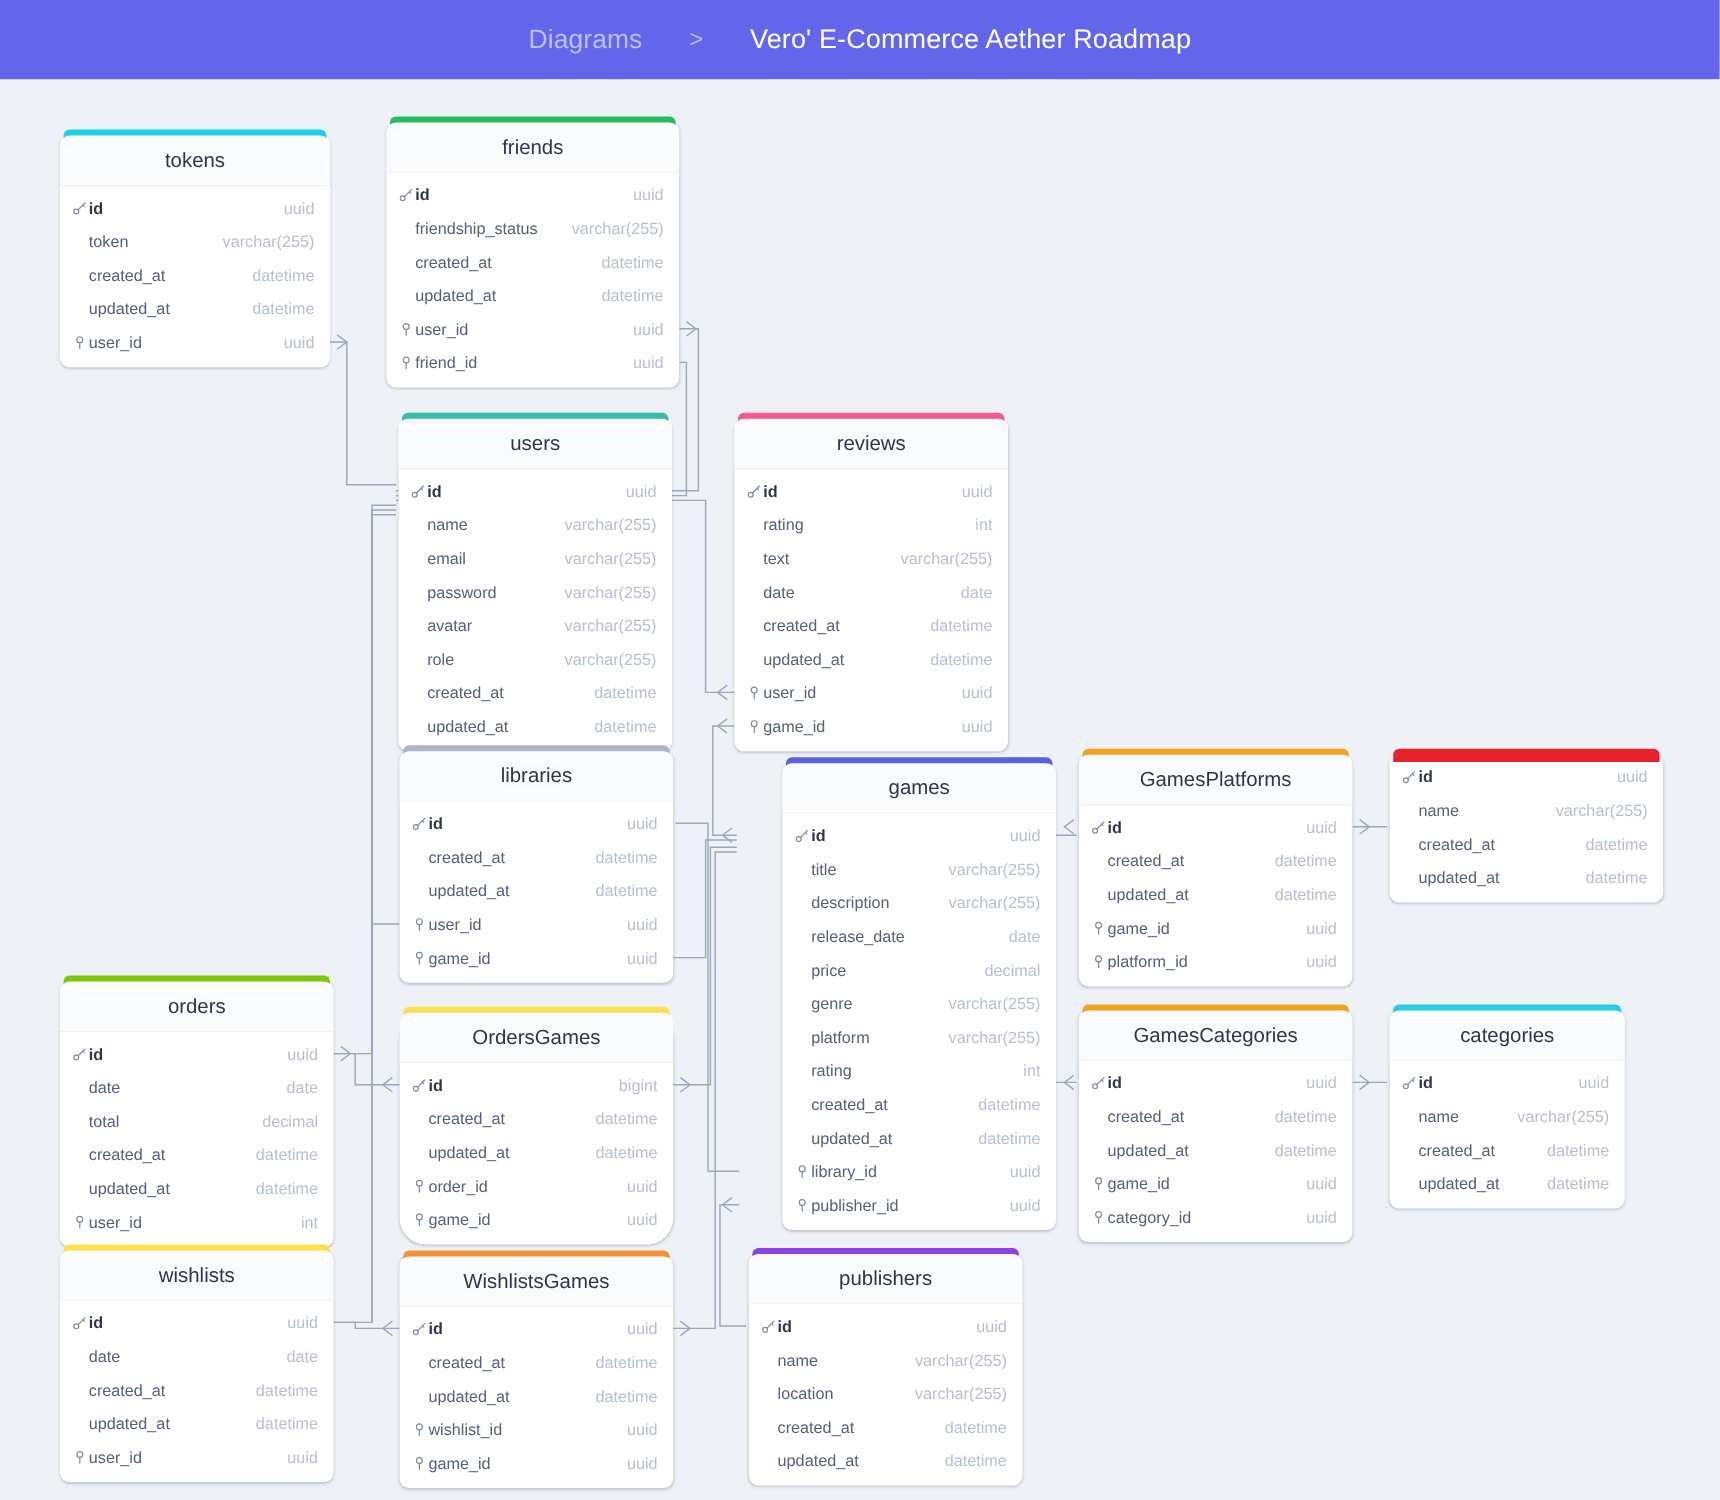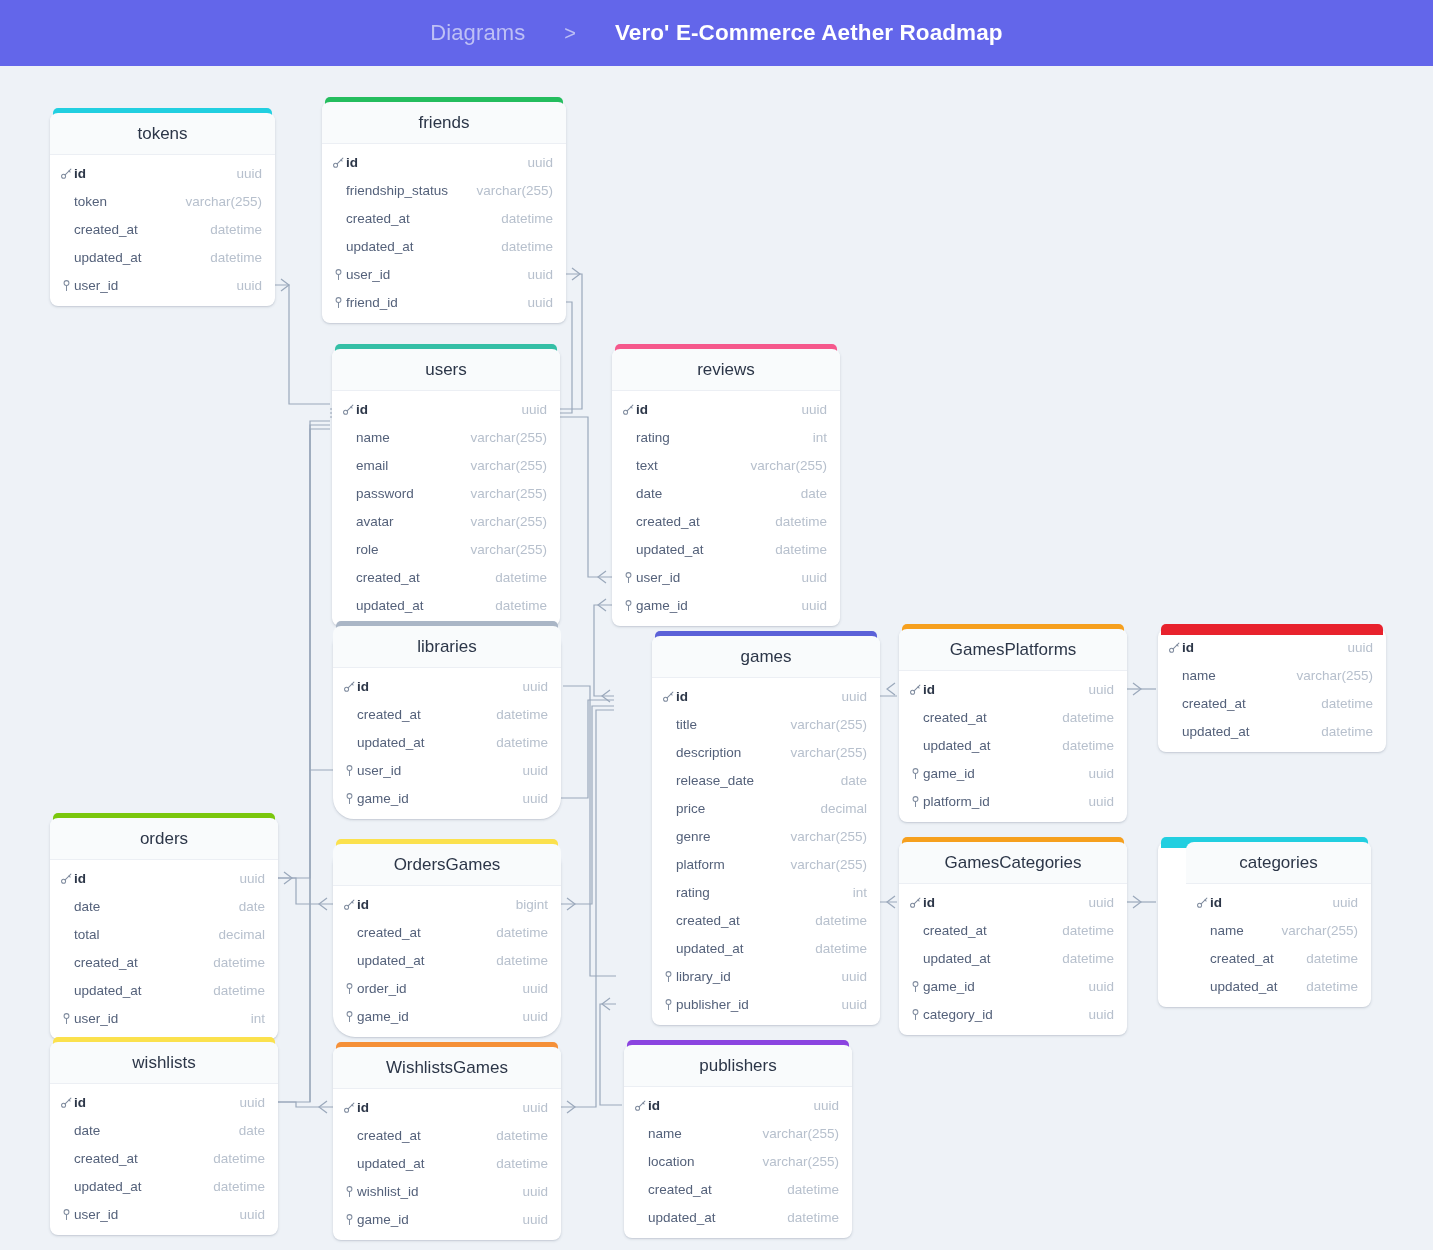--- a/index.html
+++ b/index.html
@@ -17,21 +17,21 @@
     background: #6366ea;
     display: flex; align-items: center; justify-content: center;
     gap: 9px;
     z-index: 50;
   }
   #topbar .crumb-root {
     font-size: 22px; color: #bec0f5; font-weight: 400; letter-spacing: .1px;
   }
   #topbar .crumb-sep { font-size: 20px; color: #bec0f5; }
   #topbar .crumb-title {
-    font-size: 22.5px; color: #ffffff; font-weight: 700; letter-spacing: .1px;
+    font-size: 22.5px; color: #ffffff; font-weight: 400; letter-spacing: .1px;
   }
 
   
   #canvas { position: absolute; left: 0; top: 66px; width: 1433px; height: 1184px; }
   #wires  { position: absolute; left: 0; top: 0; width: 1433px; height: 1184px; }
 
   
   .tbl {
     position: absolute;
     background: #ffffff;
@@ -330,21 +330,21 @@
                 <circle cx="8" cy="5" r="3"></circle>
                 <line x1="8" x2="8" y1="8.2" y2="14"></line>
               </g>
             </svg>
           </span>
           <span class="fname">game_id</span>
           <span class="ftype">uuid</span>
         </div>
       </div>
     </div>
-    <div class="tbl" style="left: 333px; top: 560px; width: 228px; border-radius: 21px;">
+    <div class="tbl" style="left: 333px; top: 560px; width: 228px;">
       <div class="accent" style="background: rgb(170, 182, 198);"></div>
       <div class="tname">libraries</div>
       <div class="rows">
         <div class="row pk">
           <span class="ico">
             <svg width="13" height="13" viewBox="0 0 16 16">
               <g fill="none" stroke="#7f8b9e" stroke-width="1.25" stroke-linecap="round">
                 <circle cx="4.4" cy="11.4" r="2.5"></circle>
                 <line x1="6.3" x2="13.4" y1="9.6" y2="2.5"></line>
                 <line x1="11.1" x2="12.5" y1="4.8" y2="6.2"></line>
@@ -714,21 +714,21 @@
                 <circle cx="8" cy="5" r="3"></circle>
                 <line x1="8" x2="8" y1="8.2" y2="14"></line>
               </g>
             </svg>
           </span>
           <span class="fname">category_id</span>
           <span class="ftype">uuid</span>
         </div>
       </div>
     </div>
-    <div class="tbl" style="left: 1158px; top: 776px; width: 213px; padding-left: 28px;">
+    <div class="tbl" style="left: 1158px; top: 776px; width: 196px;">
       <div class="accent" style="background: rgb(34, 207, 224);"></div>
       <div class="tname">categories</div>
       <div class="rows">
         <div class="row pk">
           <span class="ico">
             <svg width="13" height="13" viewBox="0 0 16 16">
               <g fill="none" stroke="#7f8b9e" stroke-width="1.25" stroke-linecap="round">
                 <circle cx="4.4" cy="11.4" r="2.5"></circle>
                 <line x1="6.3" x2="13.4" y1="9.6" y2="2.5"></line>
                 <line x1="11.1" x2="12.5" y1="4.8" y2="6.2"></line>

